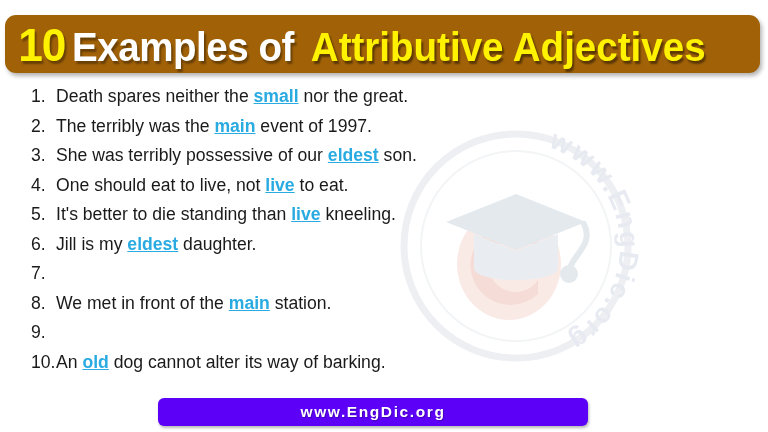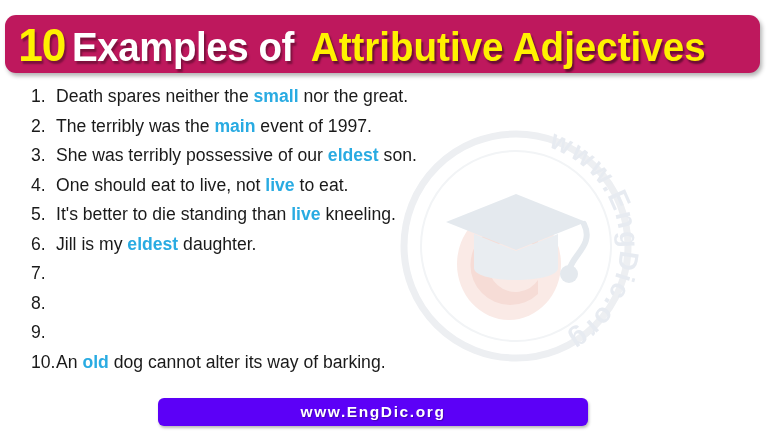--- a/index.html
+++ b/index.html
@@ -33,21 +33,21 @@
   }
   #watermark svg { display: block; width: 100%; height: 100%; }
 
   
   #header-banner {
     position: absolute;
     left: 5px;
     top: 15px;
     width: 755px;
     height: 58px;
-    background: #be185d;
+    background: #a16207;
     border-radius: 11px;
     box-shadow: 2px 3px 4px rgba(0,0,0,0.30);
     z-index: 3;
     display: flex;
     align-items: center;
     overflow: hidden;
   }
   #header-title {
     white-space: nowrap;
     font-family: "Liberation Sans Narrow", "Liberation Sans", sans-serif;
@@ -97,20 +97,21 @@
   .item-num {
     flex: 0 0 auto;
     min-width: 25px;
     color: #1a1a1a;
   }
   .item-num.wide { min-width: 25px; }
   .item-text { flex: 0 0 auto; }
   .hl {
     color: #29ABE2;
     font-weight: bold;
+    text-decoration: underline;
   }
 
   
   #footer-pill {
     position: absolute;
     left: 158px;
     top: 398px;
     width: 430px;
     height: 28px;
     background: #5C00F7;
@@ -184,20 +185,21 @@
       </div>
       <div class="item">
         <span class="item-num">6.</span>
         <span class="item-text"><span>Jill is my </span><span class="hl" style="color: rgb(41, 171, 226);">eldest</span><span> daughter.</span></span>
       </div>
       <div class="item">
         <span class="item-num">7.</span>
       </div>
       <div class="item">
         <span class="item-num">8.</span>
+        <span class="item-text"><span>We met in front of the </span><span class="hl" style="color: rgb(41, 171, 226);">main</span><span> station.</span></span>
       </div>
       <div class="item">
         <span class="item-num">9.</span>
       </div>
       <div class="item">
         <span class="item-num wide">10.</span>
         <span class="item-text"><span>An </span><span class="hl" style="color: rgb(41, 171, 226);">old</span><span> dog cannot alter its way of barking.</span></span>
       </div>
     </div>
 

